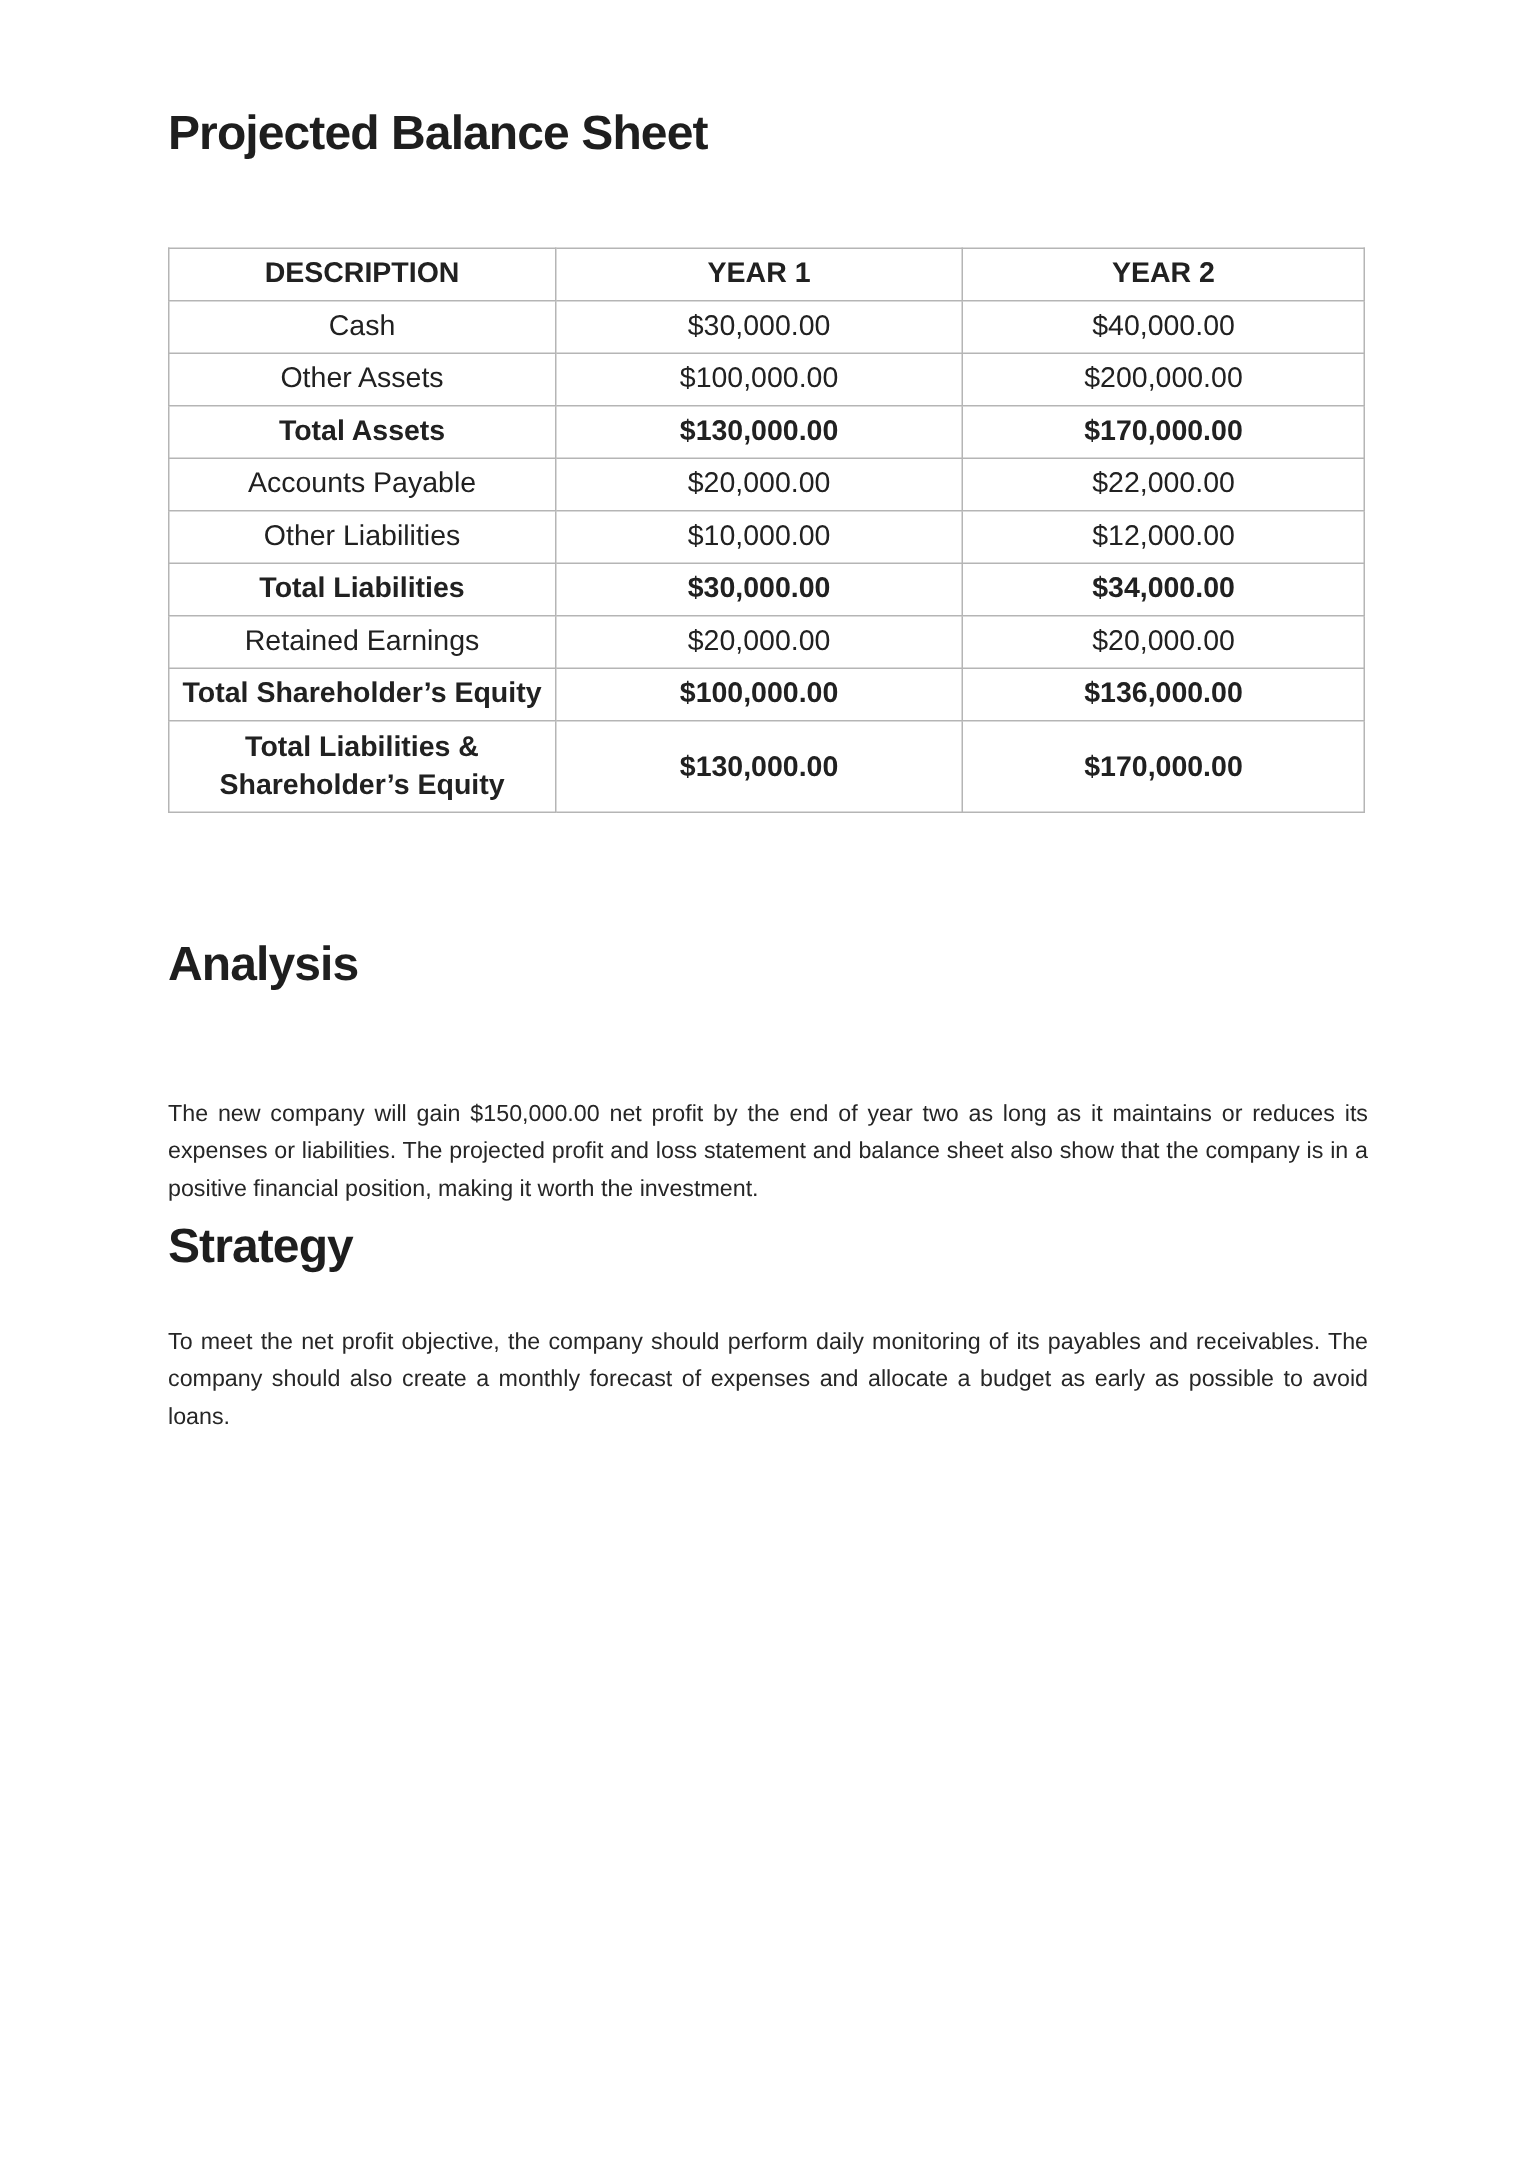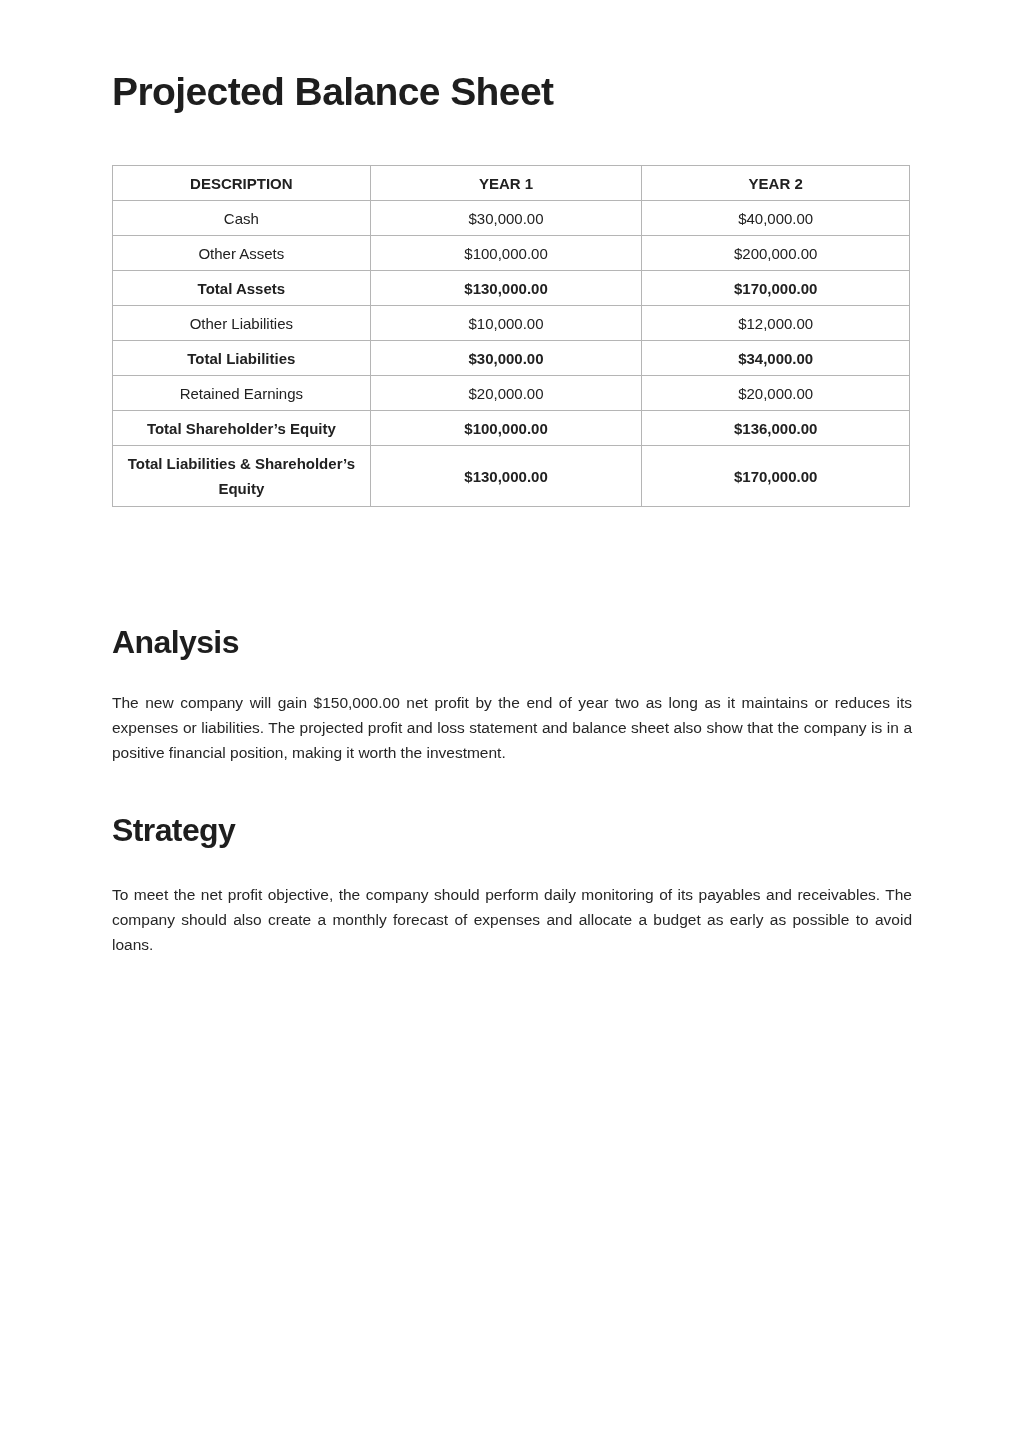--- a/index.html
+++ b/index.html
@@ -1,19 +1,19 @@
 <!DOCTYPE html>
 <html><head>
   <meta charset="utf-8">
   <style>
     html, body { margin: 0; padding: 0; background: #ffffff; }
     body { width: 1024px; height: 1446px; position: relative; font-family: "Liberation Sans", sans-serif; color: #212121; }
     .page { position: absolute; left: 112px; top: 0; width: 800px; }
-    h1.title { position: absolute; left: 0; top: 70px; margin: 0; font-size: 39px; font-weight: bold; letter-spacing: -0.6px; color: #1e1e1e; white-space: nowrap; }
-    table.sheet { position: absolute; left: 0; top: 165px; width: 798px; border-collapse: collapse; font-size: 15px; }
+    h1.title { position: absolute; left: 0; top: 70px; margin: 0; font-size: 32px; font-weight: bold; letter-spacing: -0.6px; color: #1e1e1e; white-space: nowrap; }
+    table.sheet { position: absolute; left: 0; top: 165px; width: 798px; border-collapse: collapse; font-size: 19px; }
     table.sheet th, table.sheet td { border: 1px solid #b5b5b5; padding: 0 6px; height: 35px; box-sizing: border-box; }
     table.sheet th { font-weight: bold; text-align: center; }
     table.sheet td.num { text-align: center; }
     table.sheet td.desc { text-align: center; }
     table.sheet tr.bold td { font-weight: bold; }
     table.sheet tr.tall td { height: 61px; line-height: 25px; }
     col.c1 { width: 258px; } col.c2 { width: 272px; } col.c3 { width: 268px; }
     h2.section { position: absolute; left: 0; margin: 0; font-size: 32px; font-weight: bold; letter-spacing: -0.6px; color: #1e1e1e; white-space: nowrap; }
     p.body { position: absolute; left: 0; width: 800px; margin: 0; font-size: 15.5px; line-height: 25px; text-align: justify; color: #262626; }
   </style>
@@ -46,20 +46,25 @@
         <td class="desc">Other Assets</td>
         <td class="num">$100,000.00</td>
         <td class="num">$200,000.00</td>
       </tr>
       <tr class="bold">
         <td class="desc">Total Assets</td>
         <td class="num">$130,000.00</td>
         <td class="num">$170,000.00</td>
       </tr>
       <tr>
+        <td class="desc">Accounts Payable</td>
+        <td class="num">$20,000.00</td>
+        <td class="num">$22,000.00</td>
+      </tr>
+      <tr>
         <td class="desc">Other Liabilities</td>
         <td class="num">$10,000.00</td>
         <td class="num">$12,000.00</td>
       </tr>
       <tr class="bold">
         <td class="desc">Total Liabilities</td>
         <td class="num">$30,000.00</td>
         <td class="num">$34,000.00</td>
       </tr>
       <tr>
@@ -74,17 +79,17 @@
       </tr>
       <tr class="bold tall">
         <td class="desc">Total Liabilities &amp; Shareholder’s Equity</td>
         <td class="num">$130,000.00</td>
         <td class="num">$170,000.00</td>
       </tr>
     </tbody>
   </table>
 
   <h2 class="section" style="top:624px;">Analysis</h2>
-  <p class="body" style="top:690px;">The new company will gain $150,000.00 net profit by the end of year two as long as it maintains or reduces its expenses or liabilities. The projected profit and loss statement and balance sheet also show that the company is in a positive financial position, making it worth the investment.</p>
+  <p class="body" style="top:730px;">The new company will gain $150,000.00 net profit by the end of year two as long as it maintains or reduces its expenses or liabilities. The projected profit and loss statement and balance sheet also show that the company is in a positive financial position, making it worth the investment.</p>
 
   <h2 class="section" style="top:812px;">Strategy</h2>
   <p class="body" style="top:882px;">To meet the net profit objective, the company should perform daily monitoring of its payables and receivables. The company should also create a monthly forecast of expenses and allocate a budget as early as possible to avoid loans.</p>
 </div>
 
 </body></html>

